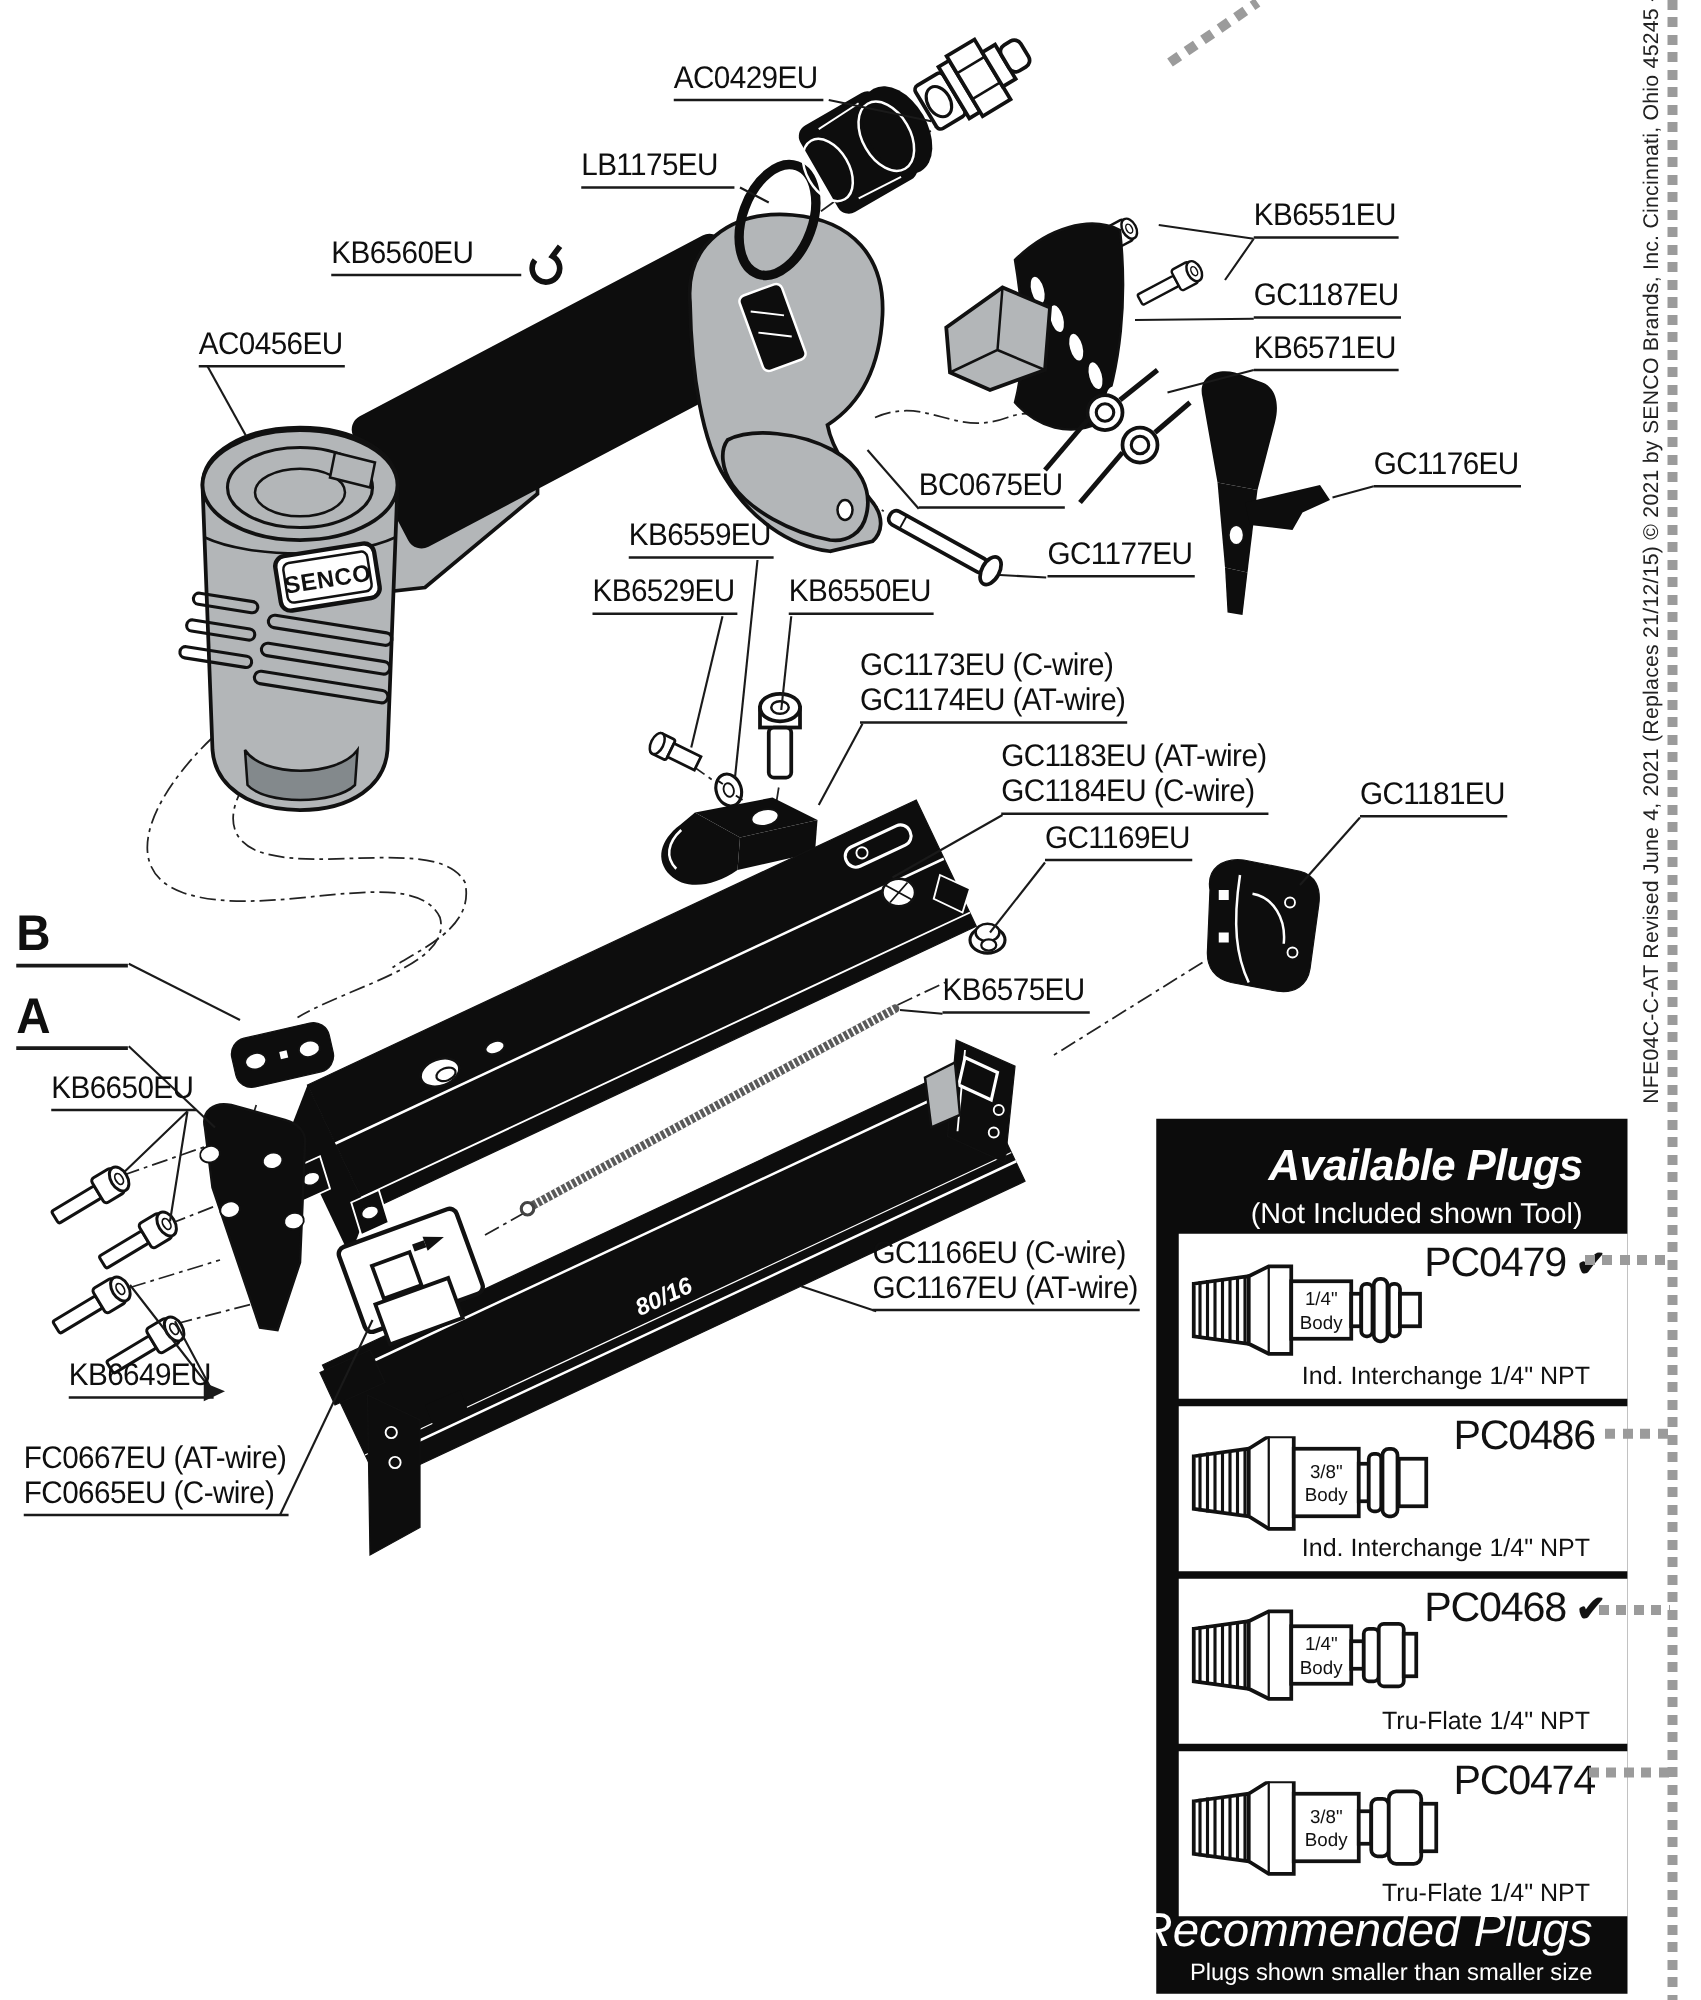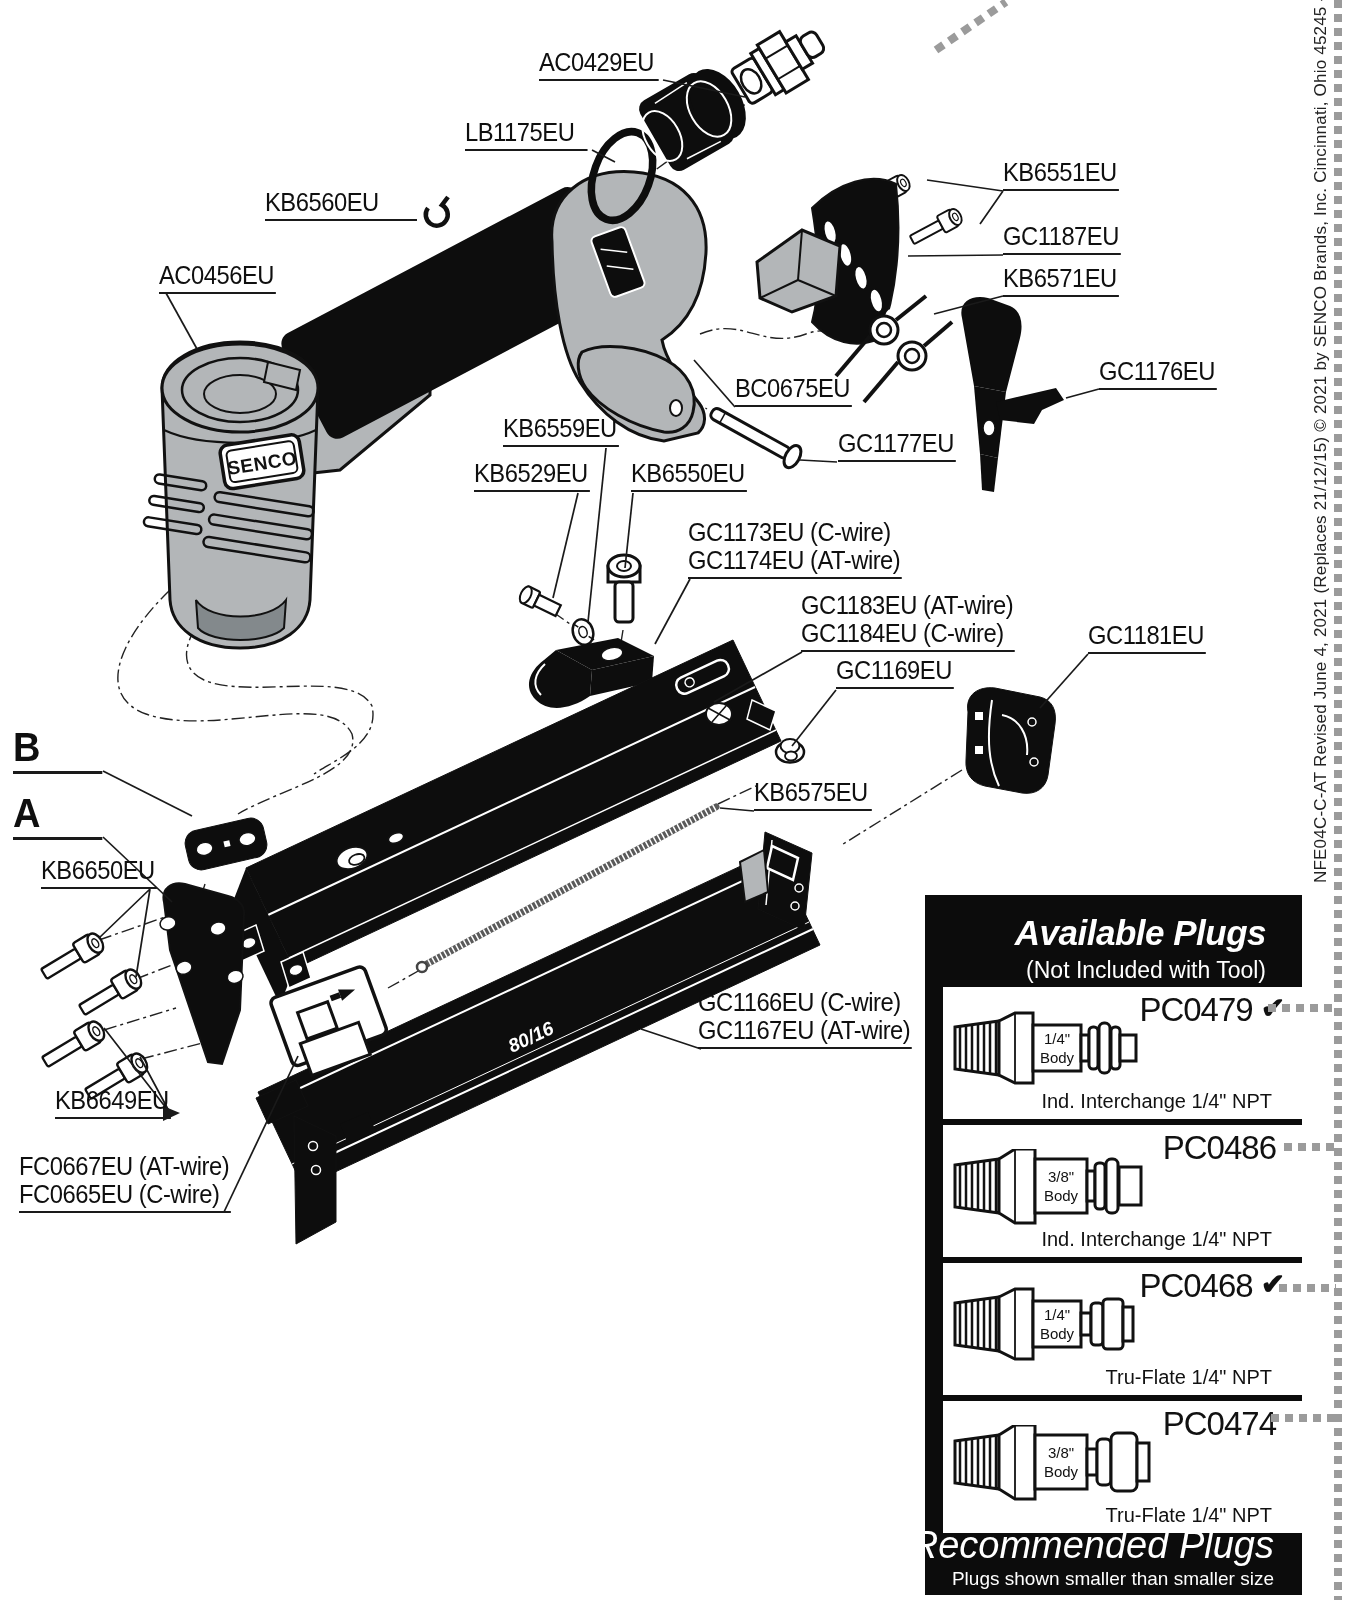--- a/index.html
+++ b/index.html
@@ -16,21 +16,21 @@
        line-height:.95;padding-bottom:5px;letter-spacing:0}
   
   #plugs{position:absolute;left:925px;top:895px;width:377px;height:700px;background:#0c0c0c;
          color:#fff;z-index:2}
   .pp-title{position:absolute;top:18px;right:36px;font-style:italic;font-weight:bold;
             font-size:35px;white-space:nowrap;letter-spacing:-0.5px}
   .pp-sub{position:absolute;top:62px;right:36px;font-size:23px;white-space:nowrap}
   .cards{position:absolute;left:18px;top:92px;width:359px}
   .card{position:relative;height:132px;background:#fff;color:#111;margin-bottom:6px}
   .pnum{position:absolute;top:4px;right:18px;font-size:33px;letter-spacing:-1px;
-        display:flex;gap:8px;align-items:flex-start;white-space:nowrap}
+        display:flex;gap:8px;align-items:flex-end;white-space:nowrap}
   .pnum .chk{font-size:29px;font-weight:bold}
   .spec{position:absolute;bottom:6px;right:30px;font-size:20px;white-space:nowrap}
   .plug-art{position:absolute;left:6px;top:24px}
   .pp-foot-title{position:absolute;bottom:28px;right:28px;font-size:38px;font-style:italic;
                  font-weight:normal;white-space:nowrap}
   .pp-foot-title .chk{font-style:normal;margin-right:10px}
   .pp-foot-note{position:absolute;bottom:5px;right:28px;font-size:19px;white-space:nowrap}
   
   .hdots{position:absolute;height:8px;z-index:4;
          background:repeating-linear-gradient(90deg,#9b9b9b 0 8px,transparent 8px 14px)}
@@ -354,21 +354,21 @@
   <span class="ln">FC0667EU (AT-wire)</span>
   <span class="ln">FC0665EU (C-wire)</span>
 </div>
 <div class="plabel two" style="left:698px;top:988px">
   <span class="ln">GC1166EU (C-wire)</span>
   <span class="ln">GC1167EU (AT-wire)</span>
 </div>
 
 <div id="plugs">
   <div class="pp-title">Available Plugs</div>
-  <div class="pp-sub">(Not Included with Tool)</div>
+  <div class="pp-sub">(Not Included shown Tool)</div>
   <div class="cards">
 
     <div class="card">
       <svg class="plug-art" width="250" height="84">
         <polygon points="6,16 50,10 50,64 6,58" fill="#fff" stroke="#111" stroke-width="3"></polygon>
         <path d="M11,14 V60 M17,13 V61 M23,13 V61 M29,12 V62 M35,12 V62 M41,11 V63 M47,11 V63" stroke="#111" stroke-width="2.5"></path>
         <polygon points="50,10 66,2 84,2 84,72 66,72 50,64" fill="#fff" stroke="#111" stroke-width="3"></polygon>
         <line x1="66" y1="2" x2="66" y2="72" stroke="#111" stroke-width="1.8"></line>
         <rect x="84" y="14" width="48" height="46" fill="#fff" stroke="#111" stroke-width="3"></rect>
         <text x="108" y="33" text-anchor="middle" font-size="15" fill="#111">1/4"</text>

